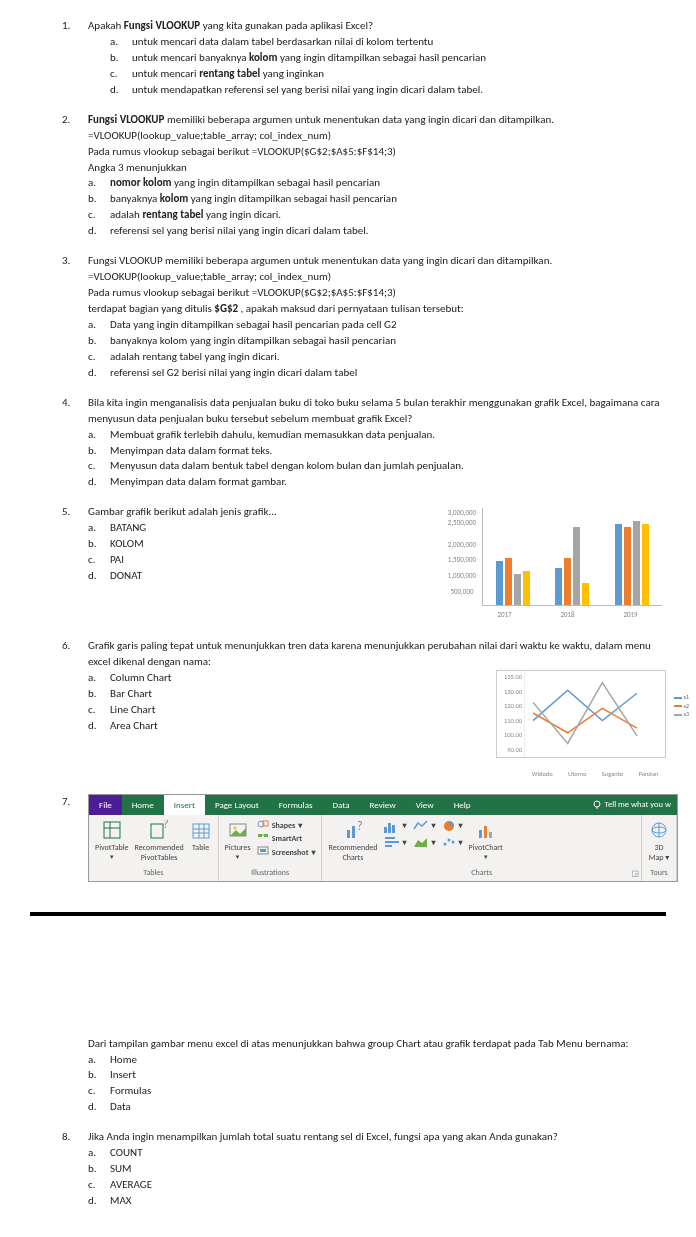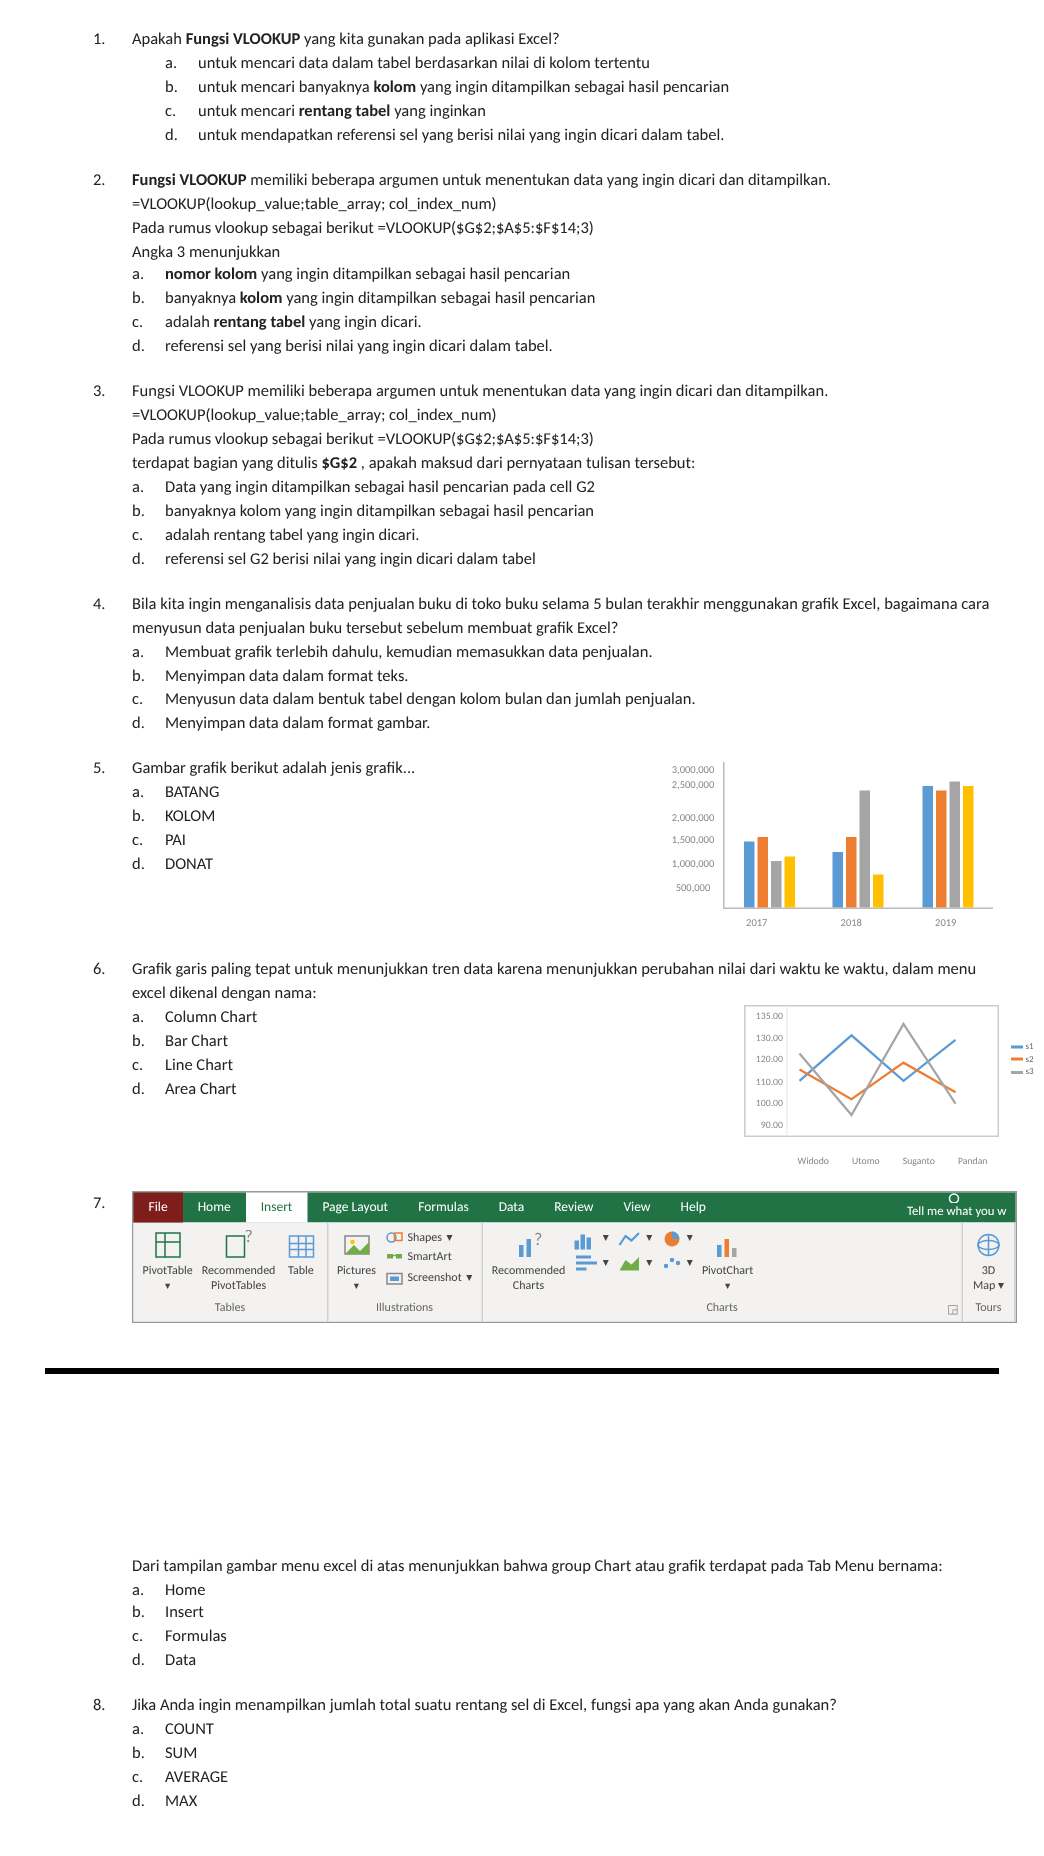--- a/index.html
+++ b/index.html
@@ -42,31 +42,31 @@
   .lc-y { width: 28px; display: flex; flex-direction: column; justify-content: space-between; font-size: 6.5px; color: #888; text-align: right; padding: 2px 2px; border-right: 1px solid #eee;}
   .lc-svg-wrap { flex: 1; position: relative; }
   .lc-leg { position: absolute; right: -24px; top: 22px; font-size: 6px; color: #666; line-height: 1.4; }
   .lc-leg .sw { display:inline-block; width:8px; height:2px; margin-right:2px; vertical-align:middle;}
   .lc-x { display: flex; justify-content: space-around; font-size: 6.5px; color: #888; margin-top: 12px; padding-left: 28px;}
 
   
   .ribbon { margin-left: 58px; width: 590px; border: 1px solid #999; font-size: 9px; color: #333; }
   .rb-tabs { background: #217346; color: #fff; display: flex; align-items: stretch; height: 20px; }
   .rb-tab { padding: 3px 10px; font-size: 9px; cursor: default; }
-  .rb-tab.file { background: #7f1d1d; }
+  .rb-tab.file { background: #4c1d95; }
   .rb-tab.active { background: #fff; color: #217346; }
-  .rb-tell { margin-left: auto; display: flex; align-items: center; padding: 0 6px; font-size: 8.5px; flex-direction: column; }
+  .rb-tell { margin-left: auto; display: flex; align-items: center; padding: 0 6px; font-size: 8.5px; }
   .rb-tell svg { margin-right: 3px; }
   .rb-body { background: #f3f2f1; display: flex; height: 66px; }
   .rb-group { border-right: 1px solid #d0cfce; padding: 4px 6px 2px 6px; display: flex; flex-direction: column; justify-content: space-between; }
   .rb-group-row { display: flex; align-items: flex-start; gap: 6px; flex: 1; }
   .rb-group-label { text-align: center; font-size: 8px; color: #666; margin-top: 2px; }
   .rb-btn { display: flex; flex-direction: column; align-items: center; font-size: 8px; color: #444; line-height: 1.1; gap: 2px; }
   .rb-ico { width: 22px; height: 22px; display: flex; align-items: center; justify-content: center; }
-  .rb-mini { font-size: 8px; color: #444; display: flex; align-items: center; gap: 3px; line-height: 1.6;}
+  .rb-mini { font-size: 8px; color: #444; display: flex; align-items: flex-start; gap: 3px; line-height: 1.6; font-weight: bold;}
   .rb-mini svg { flex-shrink: 0; }
   .rb-charticon { width: 16px; height: 14px; display: flex; align-items: flex-end; gap: 1px; }
   .rb-charticon .b { width: 3px; background:#5b9bd5; }
   .rb-smallcol { display:flex; flex-direction:column; gap:1px; }
   .corner { position:absolute; right:2px; bottom:1px; font-size:8px; color:#888;}
   .rb-group { position:relative; }
 
   hr.divider { border: none; border-top: 4px solid #000; margin: 30px 0 120px 0; }
 </style>
 </head>

